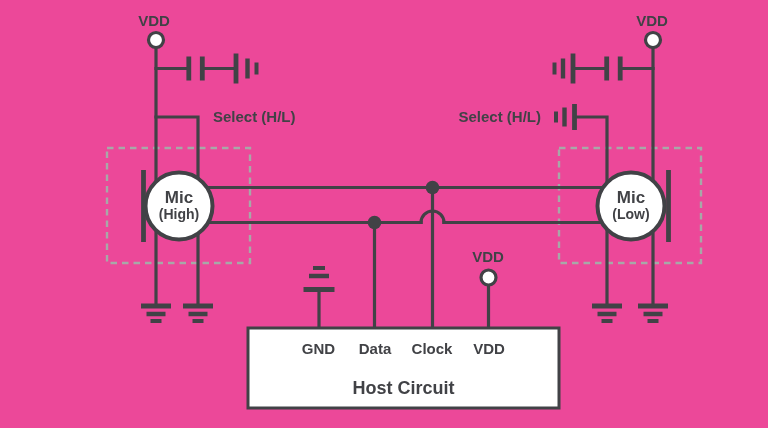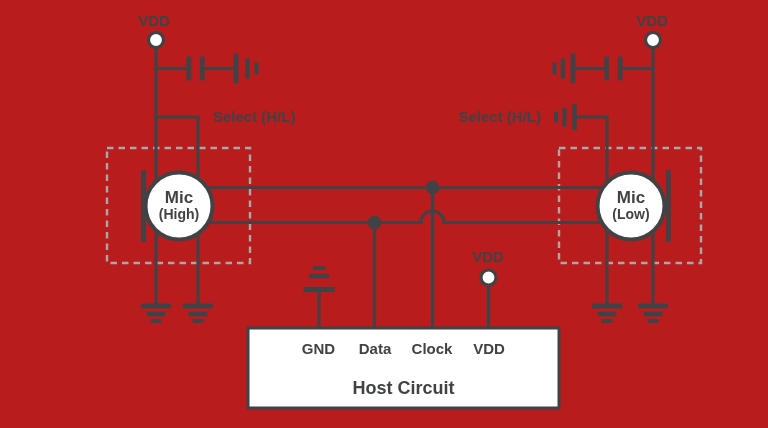--- a/index.html
+++ b/index.html
@@ -1,20 +1,20 @@
 <!DOCTYPE html>
 <html><head>
 <meta charset="utf-8">
 <style>
   html, body { margin: 0; padding: 0; background: #ffffff; }
   .canvas {
     position: relative;
     width: 768px;
     height: 428px;
-    background: #b91c1c;
+    background: #ec4899;
     font-family: "Liberation Sans", sans-serif;
     overflow: hidden;
   }
   svg { display: block; }
   .lbl   { font-family: "Liberation Sans", sans-serif; font-size: 15px; font-weight: 600; fill: #414246; }
   .mic-t { font-family: "Liberation Sans", sans-serif; font-size: 17px; font-weight: 700; fill: #414246; }
   .mic-s { font-family: "Liberation Sans", sans-serif; font-size: 14px; font-weight: 700; fill: #414246; }
   .title { font-family: "Liberation Sans", sans-serif; font-size: 18px; font-weight: 700; fill: #414246; }
   .wire      { stroke: #414246; stroke-width: 3.2; fill: none; stroke-linecap: square; stroke-linejoin: miter; }
   .plate     { stroke: #414246; stroke-width: 4.8; fill: none; stroke-linecap: butt; }

